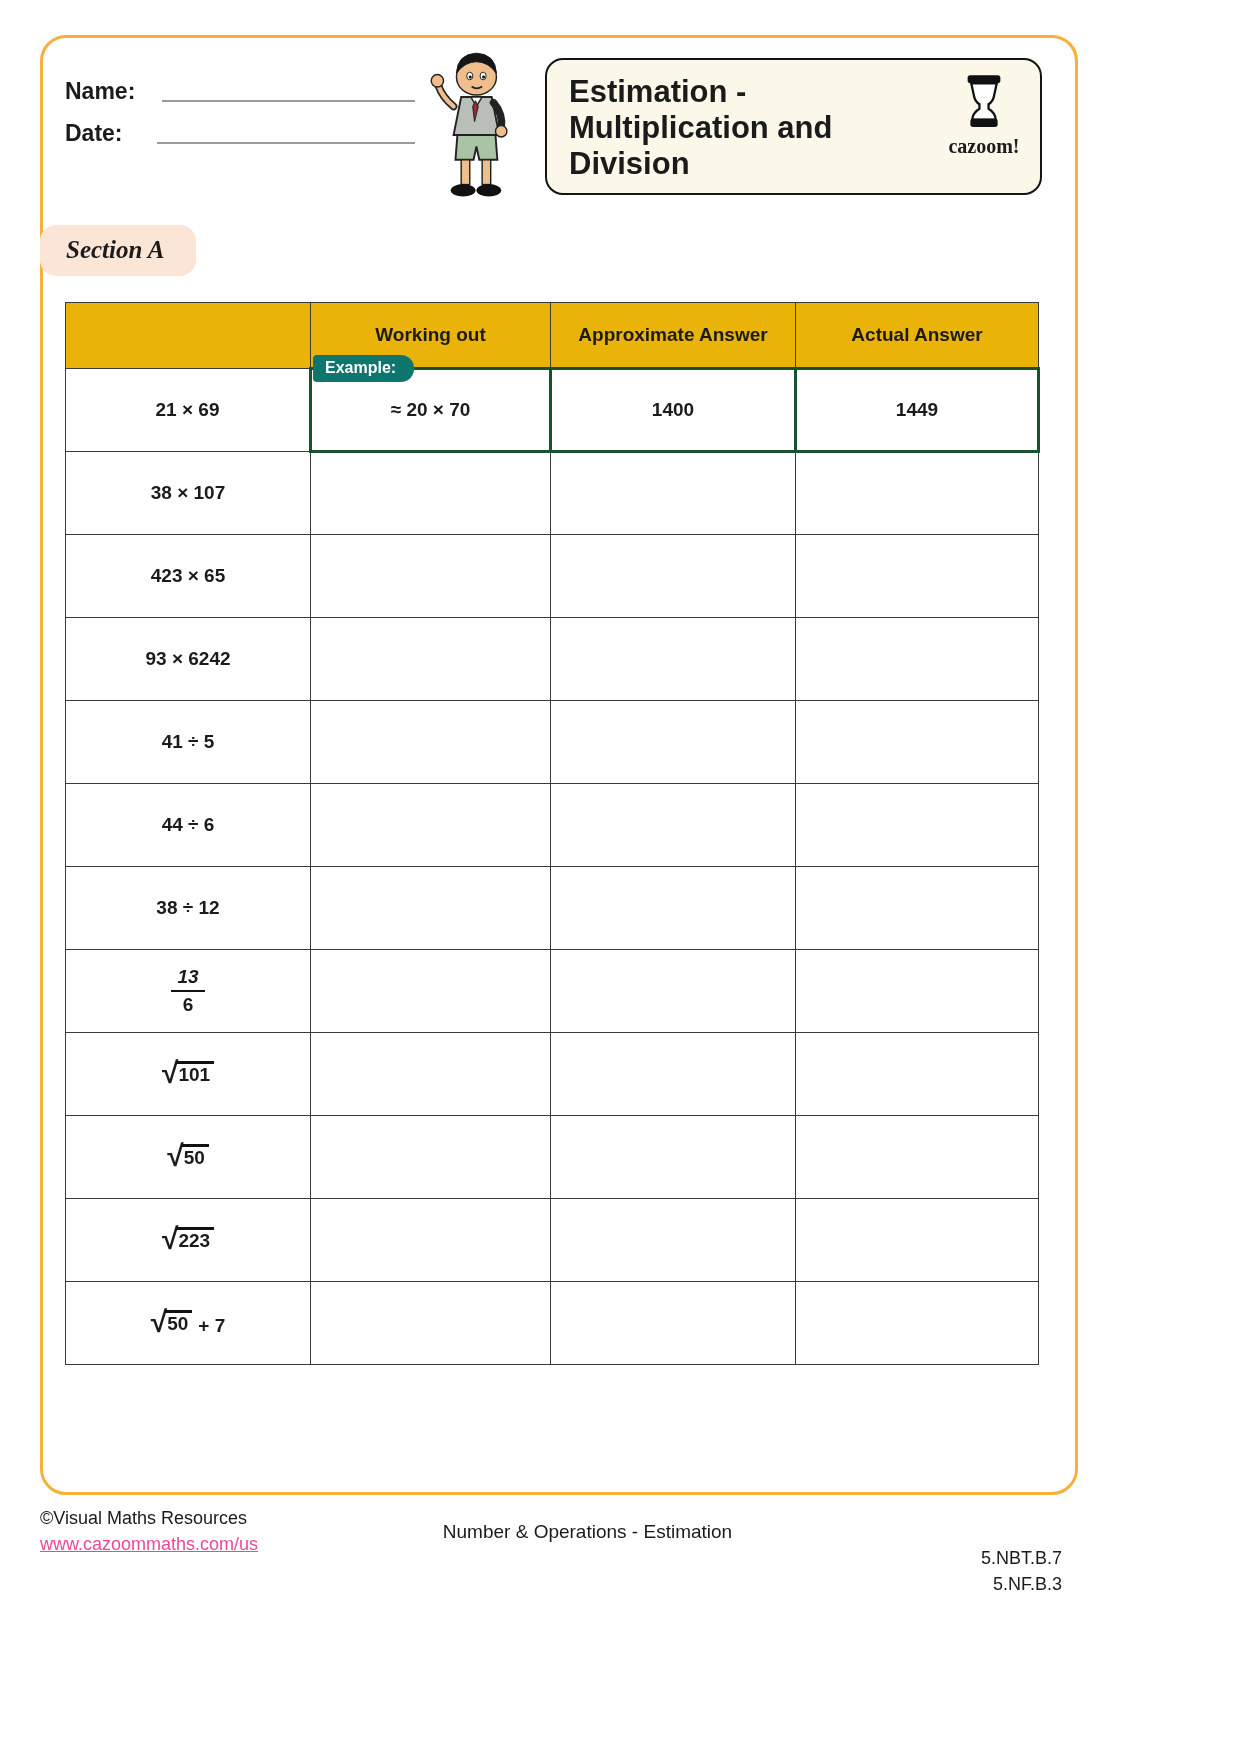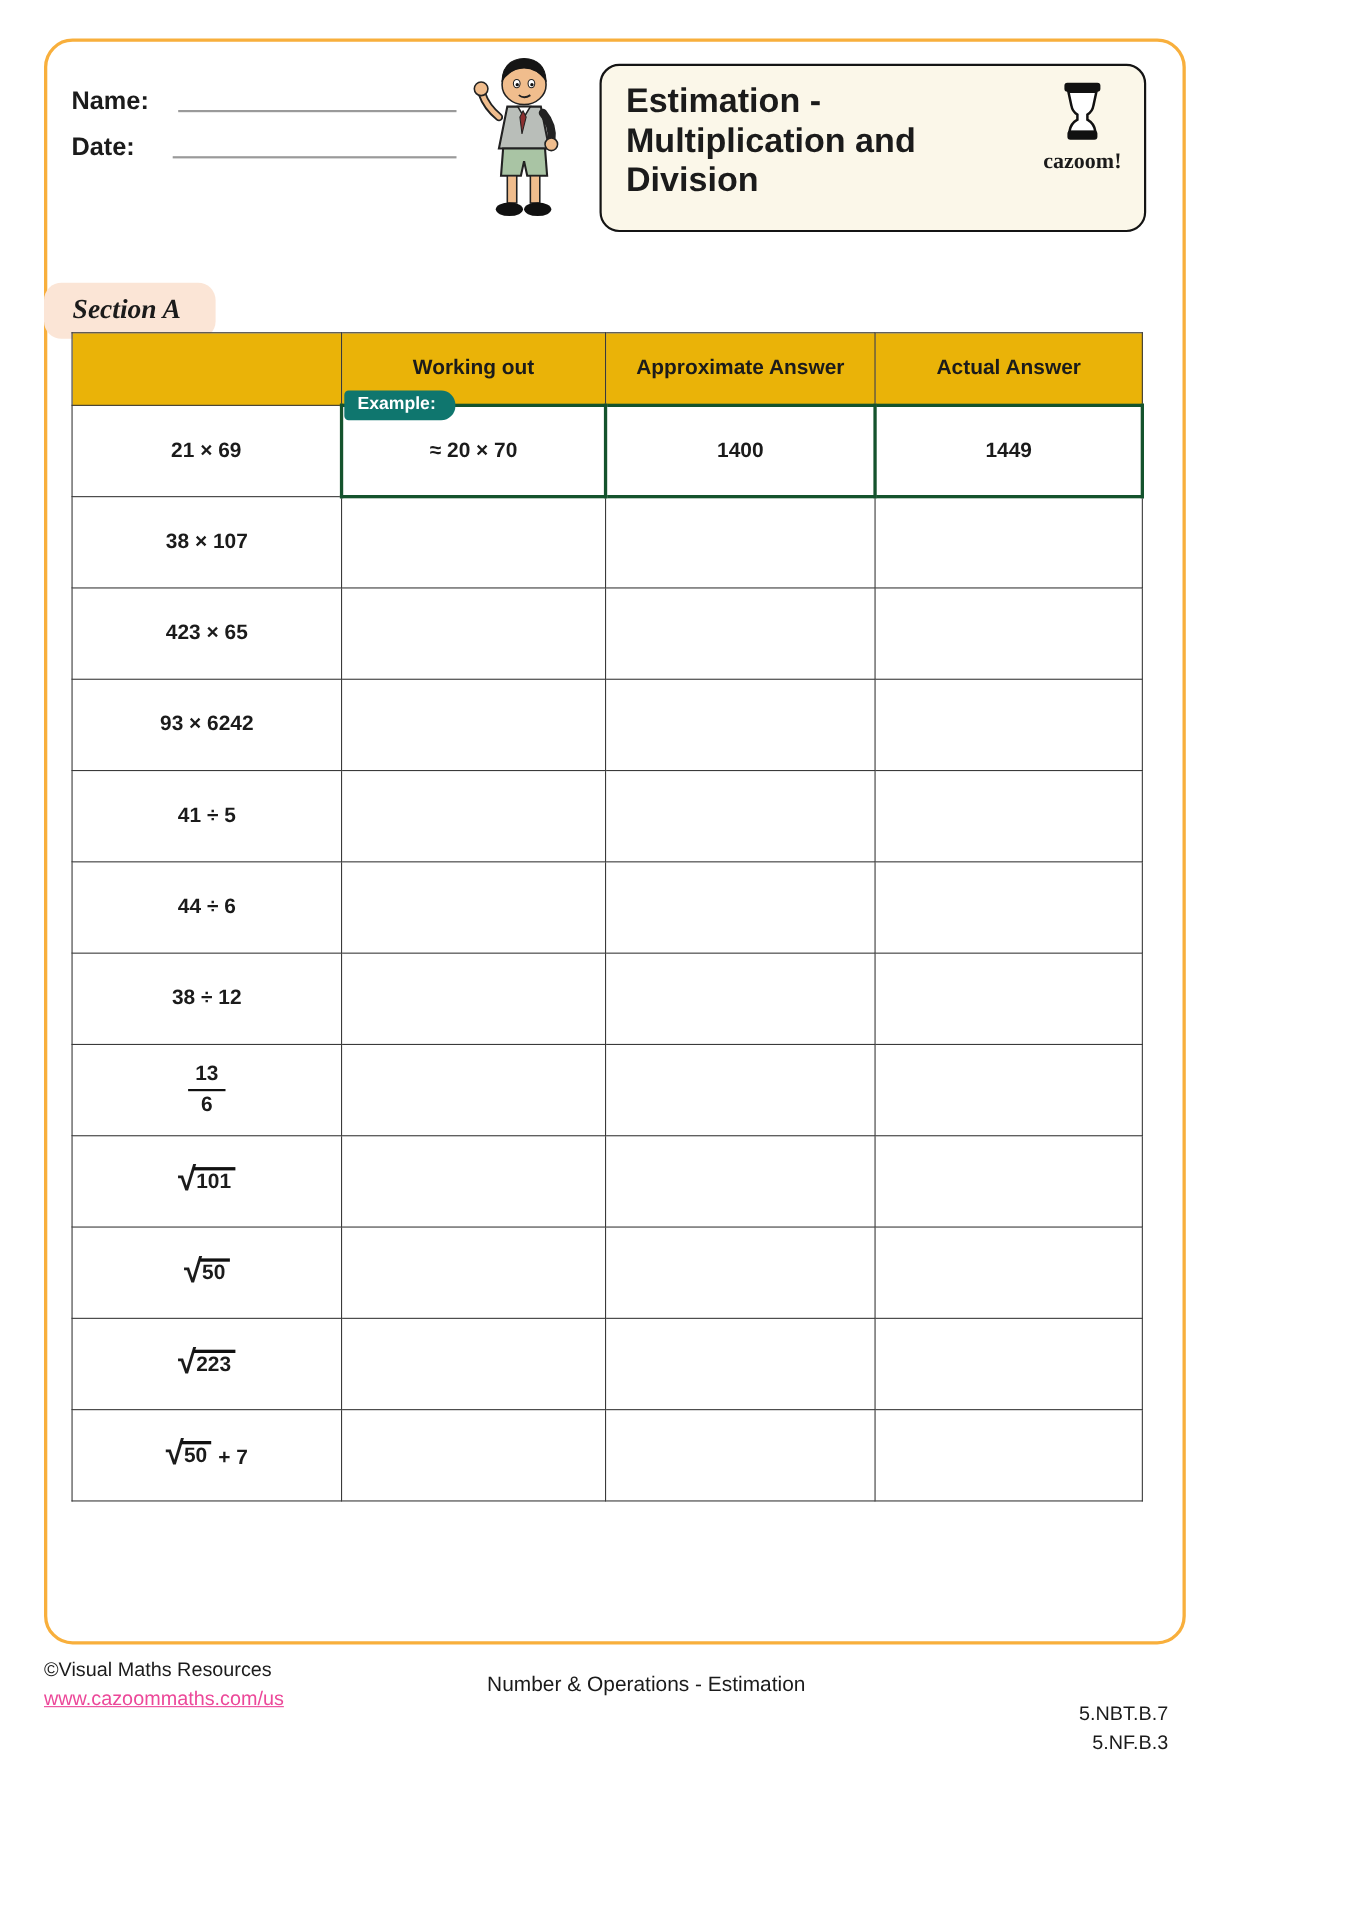--- a/index.html
+++ b/index.html
@@ -21,32 +21,32 @@
   .name-field { left:65px; top:78px; }
   .date-field { left:65px; top:120px; }
   .name-line { left:162px; top:78px; width:253px; position:absolute; border-bottom:2px solid #9a9a9a; height:24px;}
   .date-line { left:157px; top:120px; width:258px; position:absolute; border-bottom:2px solid #9a9a9a; height:24px;}
 
   
   .boy { position:absolute; left:425px; top:45px; }
 
   
   .title-box {
-    position:absolute; left:545px; top:58px; width:497px; height:153px;
+    position:absolute; left:545px; top:58px; width:497px; height:137px;
     background:#FBF7E9; border:2px solid #141414; border-radius:18px;
   }
   .title { position:absolute; left:22px; top:14px; font-size:31px; font-weight:bold; line-height:36px; }
   .logo { position:absolute; right:10px; top:14px; width:92px; text-align:center; }
   .logo-text { font-family:"Liberation Serif", serif; font-weight:bold; font-size:20px; margin-top:2px; }
 
   
   .section-badge {
     position:absolute; left:40px; top:225px; background:#FBE5D6; border-radius:16px;
     padding:11px 32px 12px 26px;
-    font-family:"Liberation Serif", serif; font-style:italic; font-weight:bold; font-size:25px;margin-top:32px;
+    font-family:"Liberation Serif", serif; font-style:italic; font-weight:bold; font-size:25px;
   }
 
   
   table.worksheet-table {
     position:absolute; left:65px; top:302px; width:973px;
     border-collapse:collapse; table-layout:fixed;
   }
   .worksheet-table th, .worksheet-table td {
     border:1.5px solid #3a3a3a; text-align:center; vertical-align:middle;
     font-size:19px; font-weight:bold; color:#1b1b1b; padding:0;
@@ -59,21 +59,21 @@
 
   
   .example-badge {
     position:absolute; left:313px; top:355px; background:#0f766e; color:#ffffff;
     font-size:16px; font-weight:bold; padding:4px 18px 5px 12px;
     border-radius:4px 13px 13px 4px;
   }
 
   
   .fraction { display:inline-flex; flex-direction:column; align-items:center; }
-  .fraction .num { border-bottom:2.5px solid #111; padding:0 6px 2px; }
+  .fraction .num { border-bottom:2.5px solid #111; padding:0 6px 2px;font-style:italic; }
   .fraction .den { padding-top:2px; }
 
   
   .sqrt { display:inline-flex; align-items:flex-start; }
   .radical { font-size:30px; line-height:24px; font-weight:bold; }
   .radicand { border-top:3px solid #111; line-height:20px; padding:1px 4px 0 2px; margin-left:-2px; font-weight:bold; }
   .suffix { margin-left:6px; }
 
   
   .footer-left { position:absolute; left:40px; top:1505px; font-size:18px; line-height:26px; font-weight:normal; }

